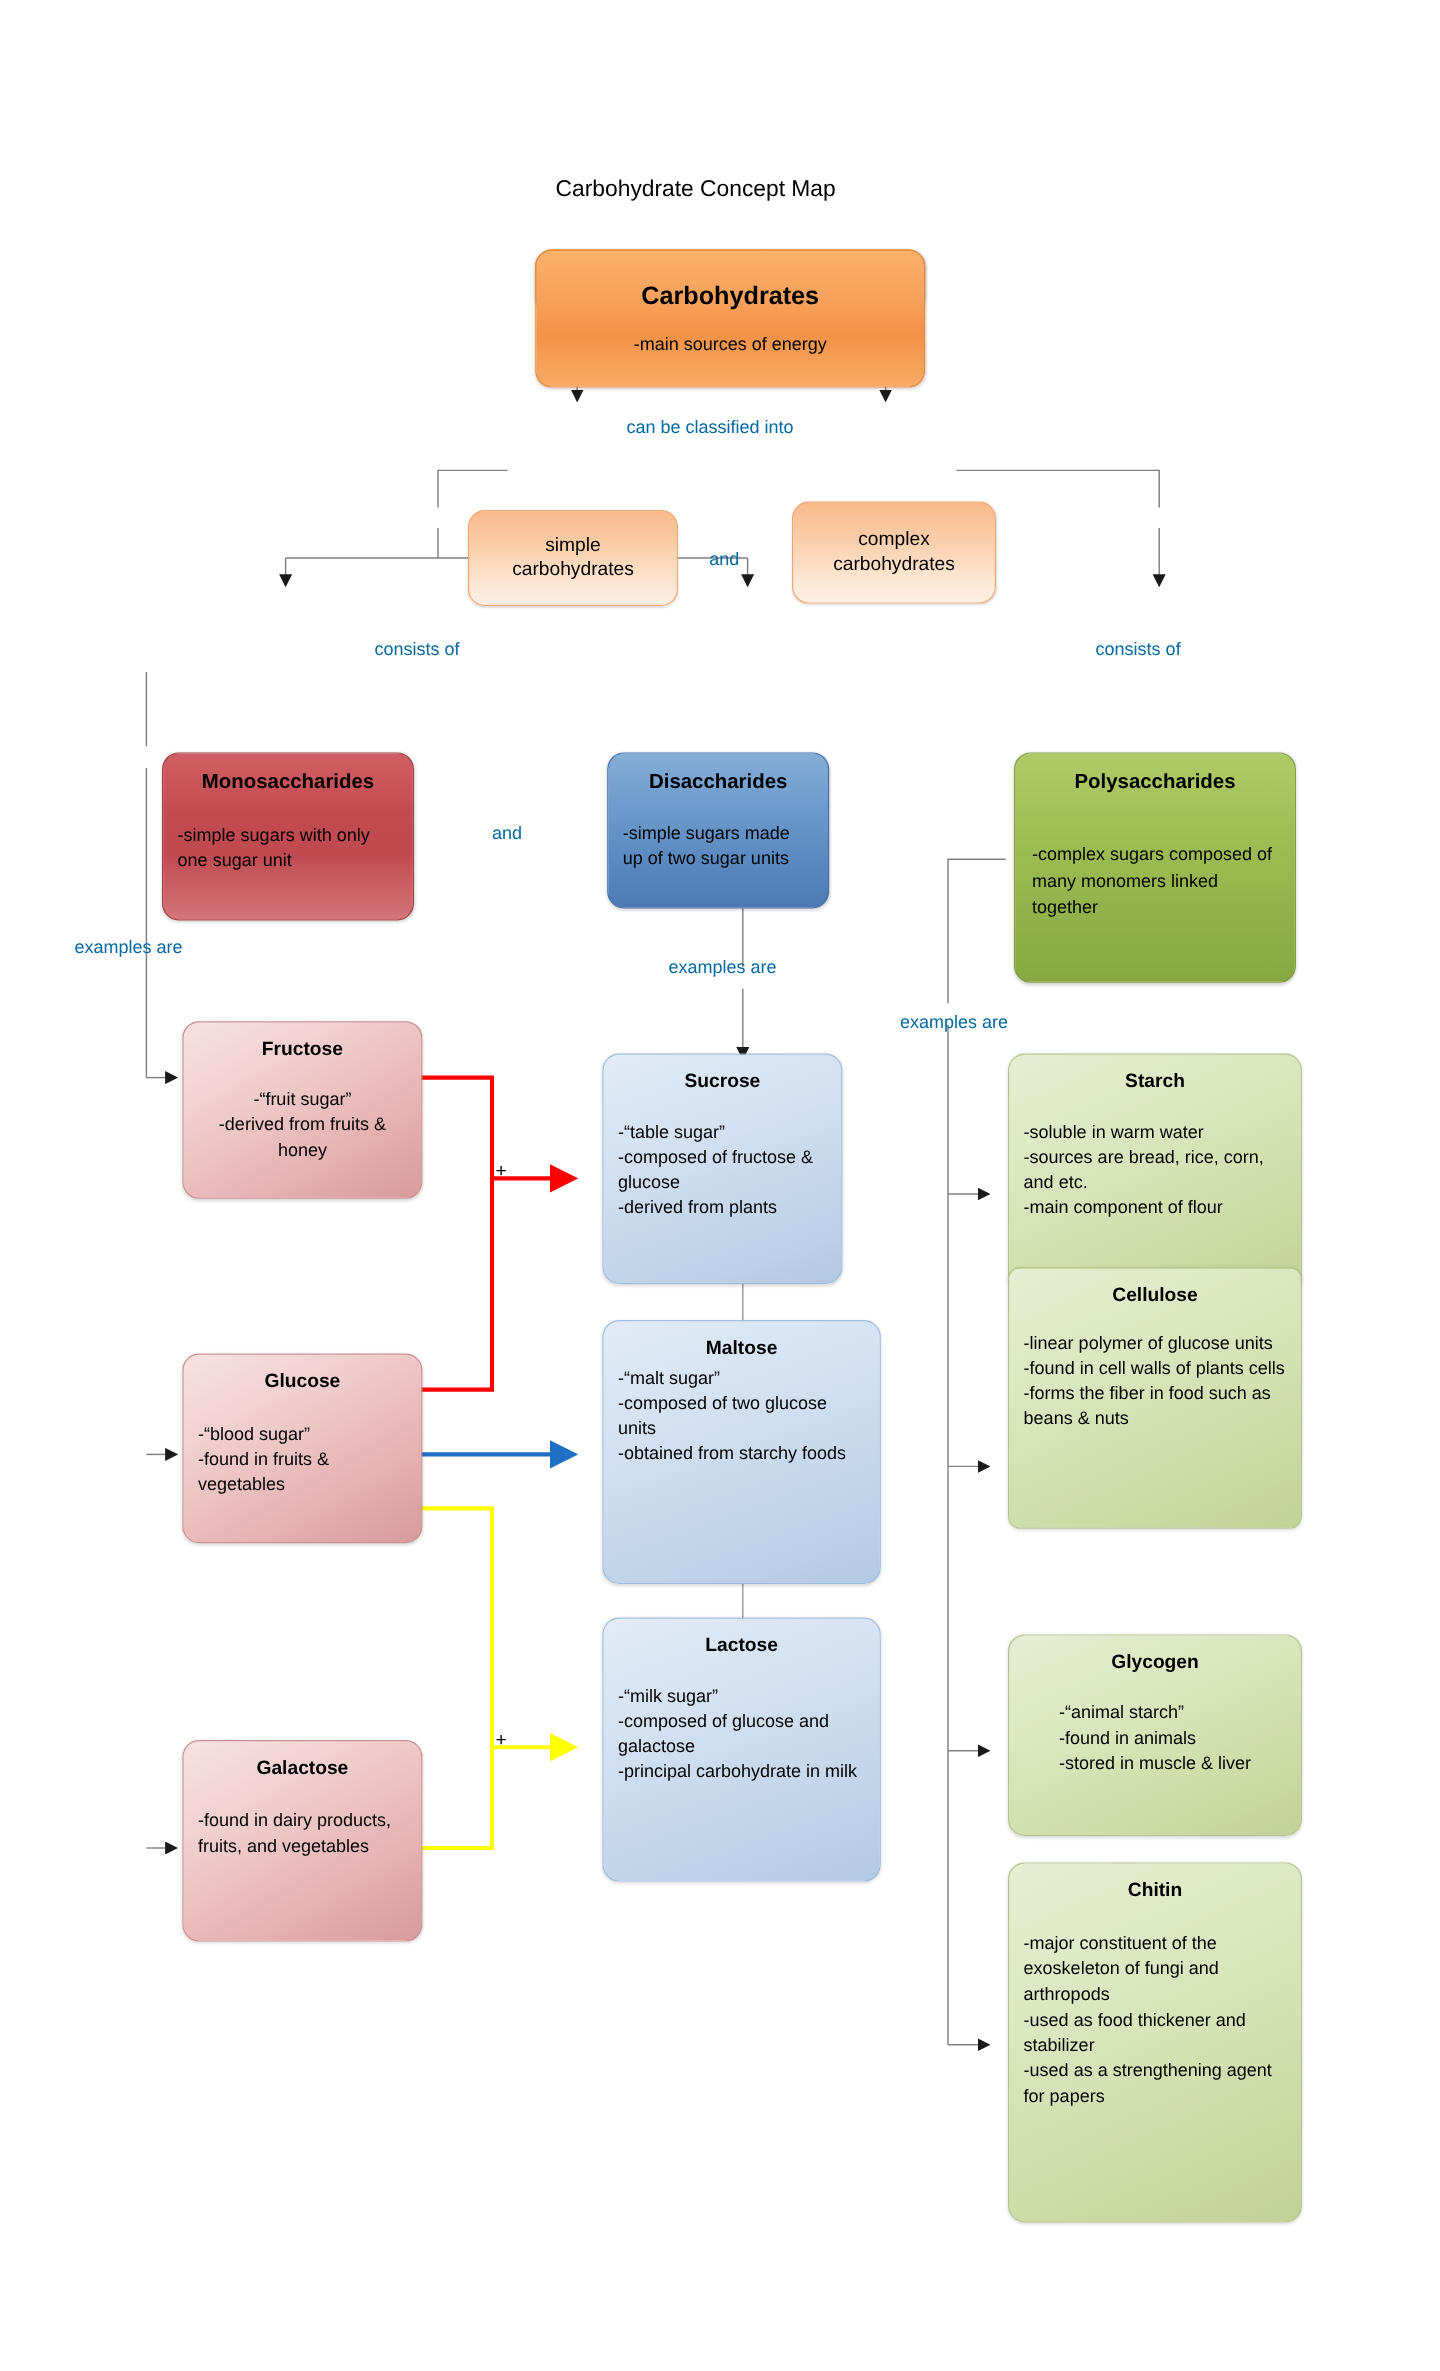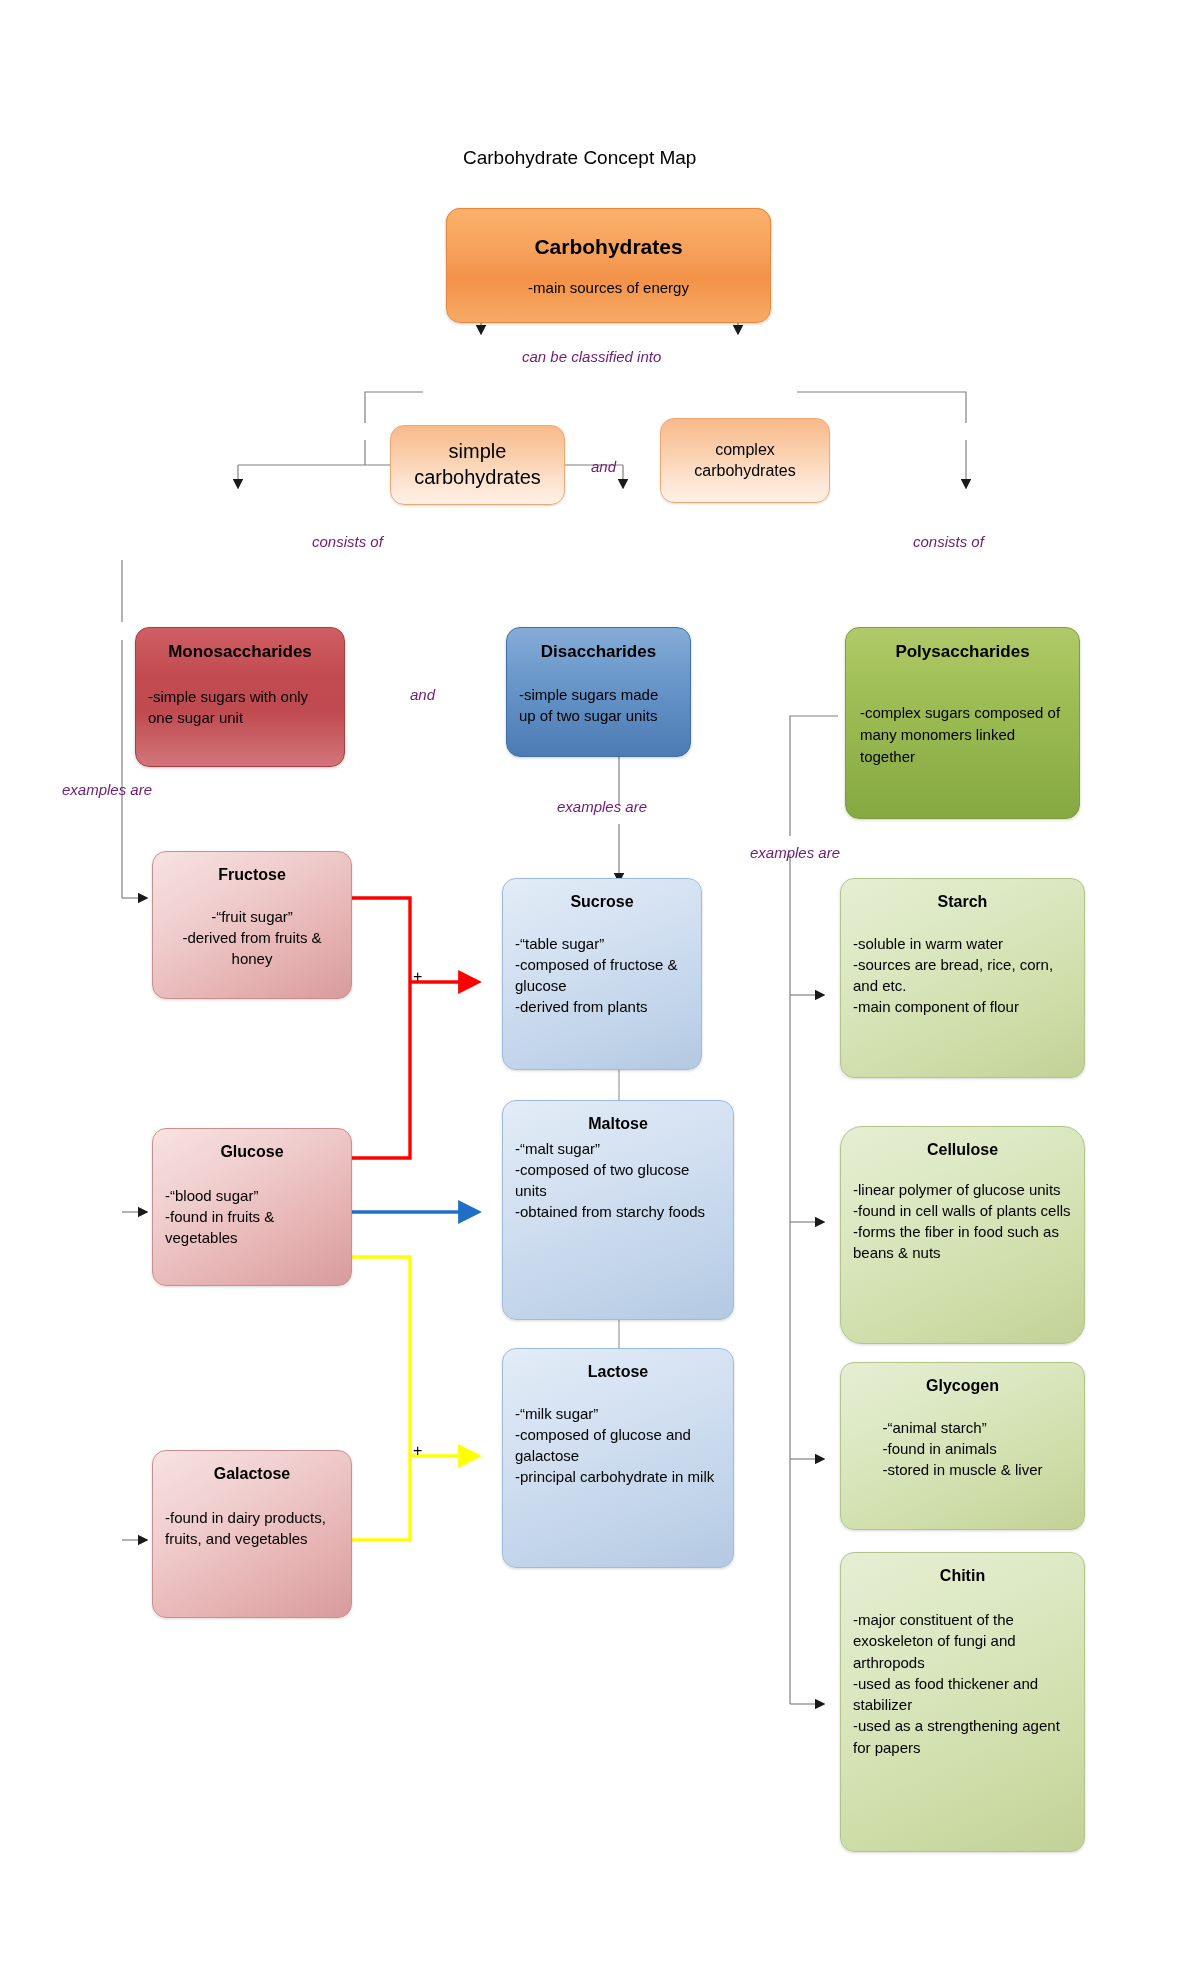--- a/index.html
+++ b/index.html
@@ -46,23 +46,22 @@
   .orange-light {
     background: linear-gradient(180deg,#f8b98a 0%,#fad3b2 45%,#fde5d2 75%,#fdf0e6 100%);
     border: 1.5px solid #f0a873;
     box-shadow: 0 1px 2px rgba(0,0,0,.14);
   }
 
   
   .conn-label {
     position: absolute;
     font-size: 15px;
-    color: #701a75;
+    color: #0369a1;
     white-space: nowrap;
-    font-style: italic;
   }
   .plus-label {
     position: absolute;
     font-size: 16px;
     color: #000;
   }
   .page-title {
     position: absolute;
     font-size: 19px;
     color: #000;
@@ -168,21 +167,21 @@
               align-items:center; justify-content:center;
               background:linear-gradient(180deg,#fbb16a 0%,#f6a05a 38%,#f39248 62%,#f7ab66 100%);
               border:1.5px solid #e8883a; box-sizing:border-box;
               box-shadow:0 1px 3px rgba(0,0,0,.2);">
     <div style="font-size:21px; font-weight:bold; margin-bottom:20px;">Carbohydrates</div>
     <div style="font-size:15px;">-main sources of energy</div>
   </div>
 
   <div class="conn-label" style="left:522px; top:348px;">can be classified into</div>
 
-  <div class="node orange-light multiline" style="left:390px; top:425px; width:175px; height:80px; font-size:20px;">
+  <div class="node orange-light multiline" style="left:390px; top:425px; width:175px; height:80px; font-size:16px;">
     <div class="mline" style="white-space: pre-line;">simple
 carbohydrates</div>
   </div>
 
   <div class="conn-label" style="left:591px; top:458px;">and</div>
 
   <div class="node orange-light multiline" style="left:660px; top:418px; width:170px; height:85px; font-size:16px;">
     <div class="mline" style="white-space: pre-line;">complex
 carbohydrates</div>
   </div>
@@ -292,22 +291,22 @@
               border-radius:14px; box-sizing:border-box; padding:10px 12px;
               display:flex; flex-direction:column; align-items:center; justify-content:flex-start;
               background:linear-gradient(155deg,#e6eed3 0%,#dce8c2 32%,#cfdda9 70%,#c2d196 100%);
               border:1.5px solid #b2c489; box-shadow:0 1px 3px rgba(0,0,0,.16);">
     <div style="font-size:16px; font-weight:bold; margin-top:4px;">Starch</div>
     <div class="mline" style="font-size: 15px; margin-top: 22px; line-height: 1.4; white-space: pre-line;">-soluble in warm water
 -sources are bread, rice, corn, and etc.
 -main component of flour</div>
   </div>
 
-  <div style="position:absolute; left:840px; top:1126px; width:245px; height:218px;
-              border-radius:22px; box-sizing:border-box; padding:10px 12px;
+  <div style="position:absolute; left:840px; top:1056px; width:245px; height:218px;
+              border-radius:10px; box-sizing:border-box; padding:10px 12px;
               display:flex; flex-direction:column; align-items:center; justify-content:flex-start;
               background:linear-gradient(155deg,#e6eed3 0%,#dce8c2 32%,#cfdda9 70%,#c2d196 100%);
               border:1.5px solid #b2c489; box-shadow:0 1px 3px rgba(0,0,0,.16);">
     <div style="font-size:16px; font-weight:bold; margin-top:4px;">Cellulose</div>
     <div class="mline" style="font-size: 15px; margin-top: 20px; line-height: 1.4; white-space: pre-line;">-linear polymer of glucose units
 -found in cell walls of plants cells
 -forms the fiber in food such as beans &amp; nuts</div>
   </div>
 
   <div style="position:absolute; left:840px; top:1362px; width:245px; height:168px;

